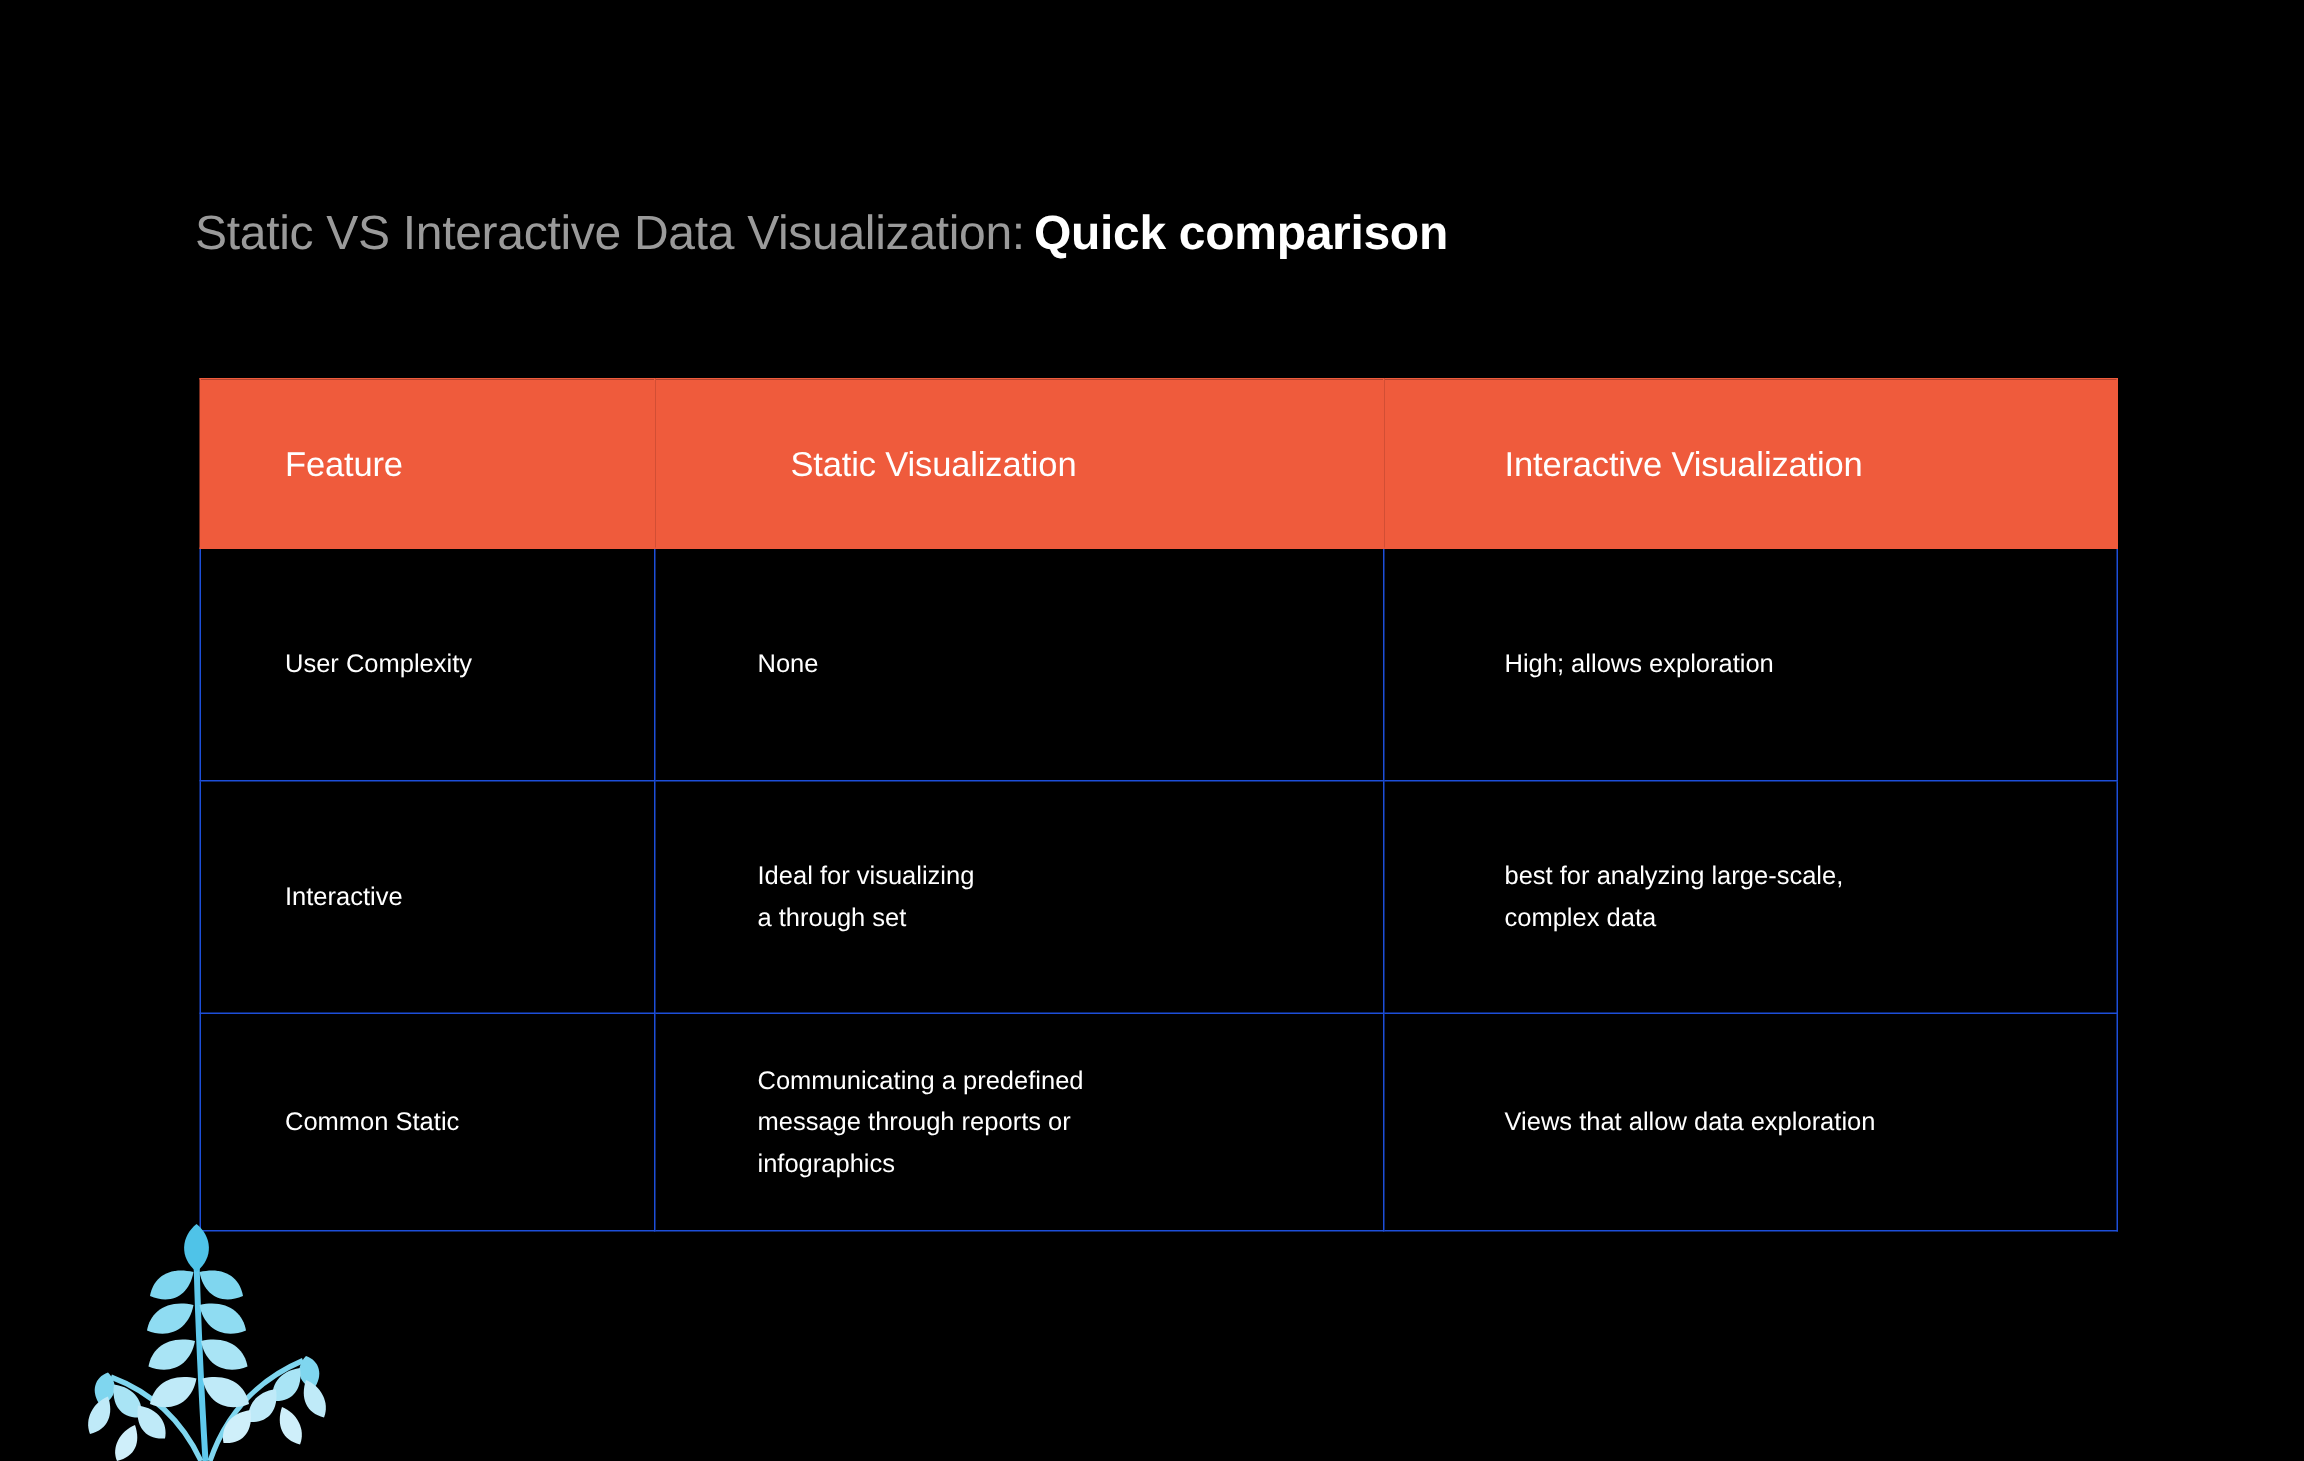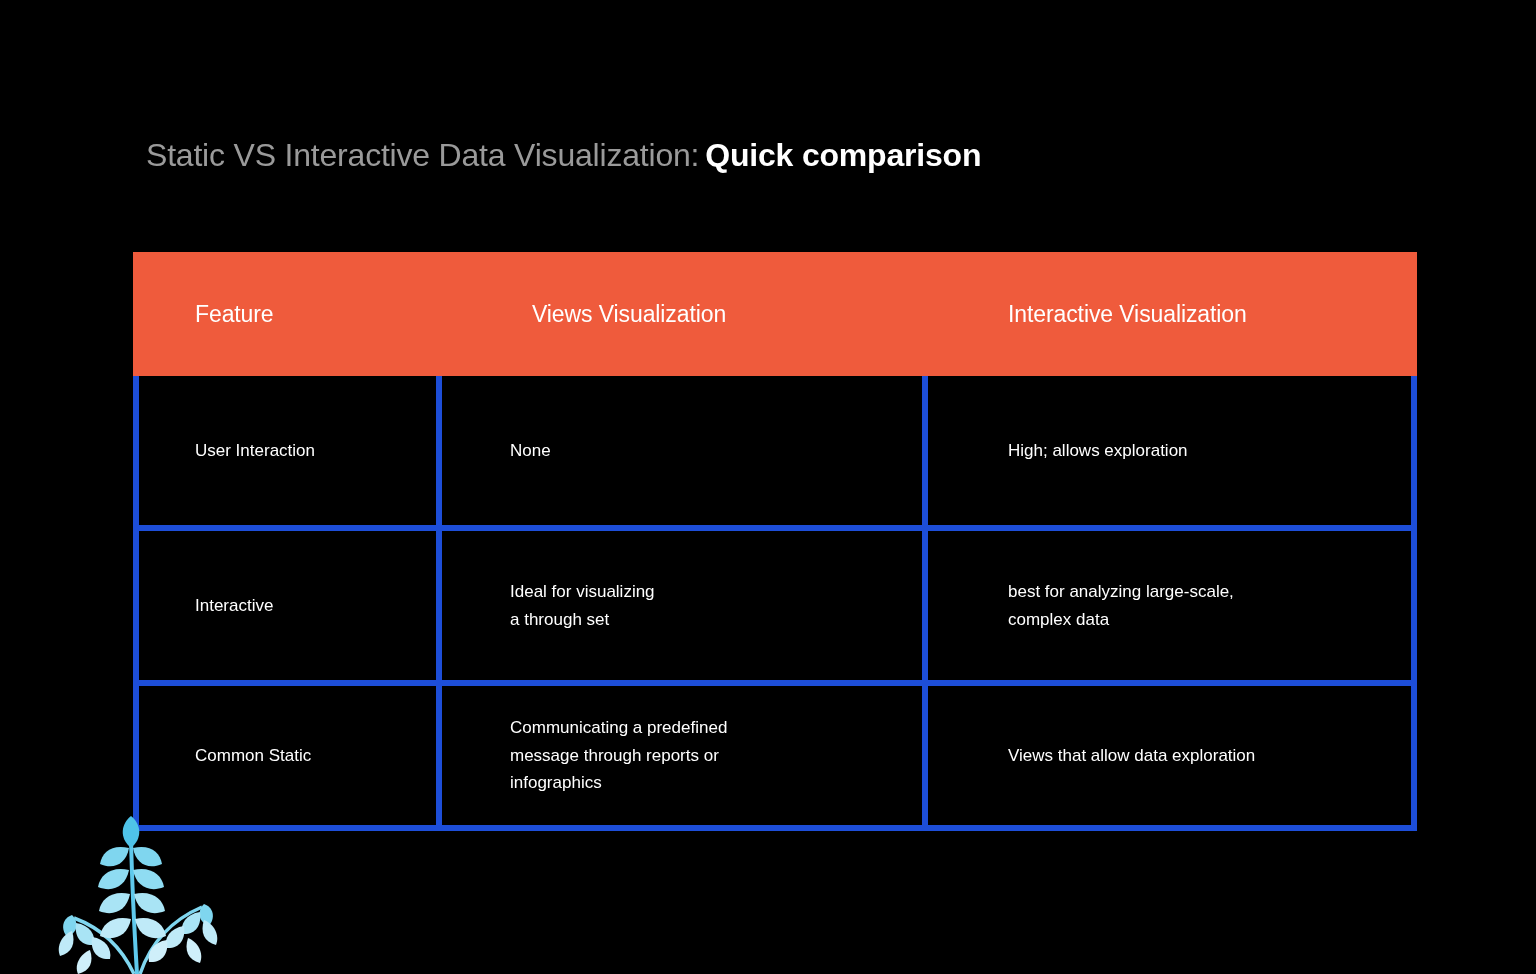--- a/index.html
+++ b/index.html
@@ -18,21 +18,21 @@
 
   #slide {
     position: absolute;
     inset: 0;
     background: #000000;
   }
 
   
   .title-wrap {
     position: absolute;
-    left: 146px;
+    left: 130px;
     top: 136px;
     white-space: nowrap;
     font-size: 32px;
     line-height: 1.2;
   }
   .title-light {
     color: #9a9a9a;
     font-weight: 400;
     letter-spacing: -0.2px;
   }
@@ -46,21 +46,21 @@
   
   .table {
     position: absolute;
     left: 133px;
     top: 252px;
     width: 1278px;
     border-collapse: collapse;
     table-layout: fixed;
   }
   .table td, .table th {
-    border: 6px solid #1d4ed8;
+    border: 1px solid #1d4ed8;
     vertical-align: middle;
     padding: 0 0 0 56px;
     text-align: left;
   }
   .table thead th {
     background: #ef5b3c;
     border-color: #ef5b3c;
     height: 112px;
     font-size: 23px;
     font-weight: 400;
@@ -113,27 +113,27 @@
 
   <table class="table">
     <colgroup>
       <col class="c1">
         <col class="c2">
         <col class="c3">
     </colgroup>
     <thead>
       <tr>
         <th class="col-feature">Feature</th>
-        <th class="col-static">Views Visualization</th>
+        <th class="col-static">Static Visualization</th>
         <th class="col-inter">Interactive Visualization</th>
       </tr>
     </thead>
     <tbody>
       <tr>
-        <td class="col-feature"><span class="cell-text">User Interaction</span></td>
+        <td class="col-feature"><span class="cell-text">User Complexity</span></td>
         <td class="col-static"><span class="cell-text">None</span></td>
         <td class="col-inter"><span class="cell-text">High; allows exploration</span></td>
       </tr>
       <tr>
         <td class="col-feature"><span class="cell-text">Interactive</span></td>
         <td class="col-static"><span class="cell-text">Ideal for visualizing
 a through set</span></td>
         <td class="col-inter"><span class="cell-text">best for analyzing large-scale,
 complex data</span></td>
       </tr>

